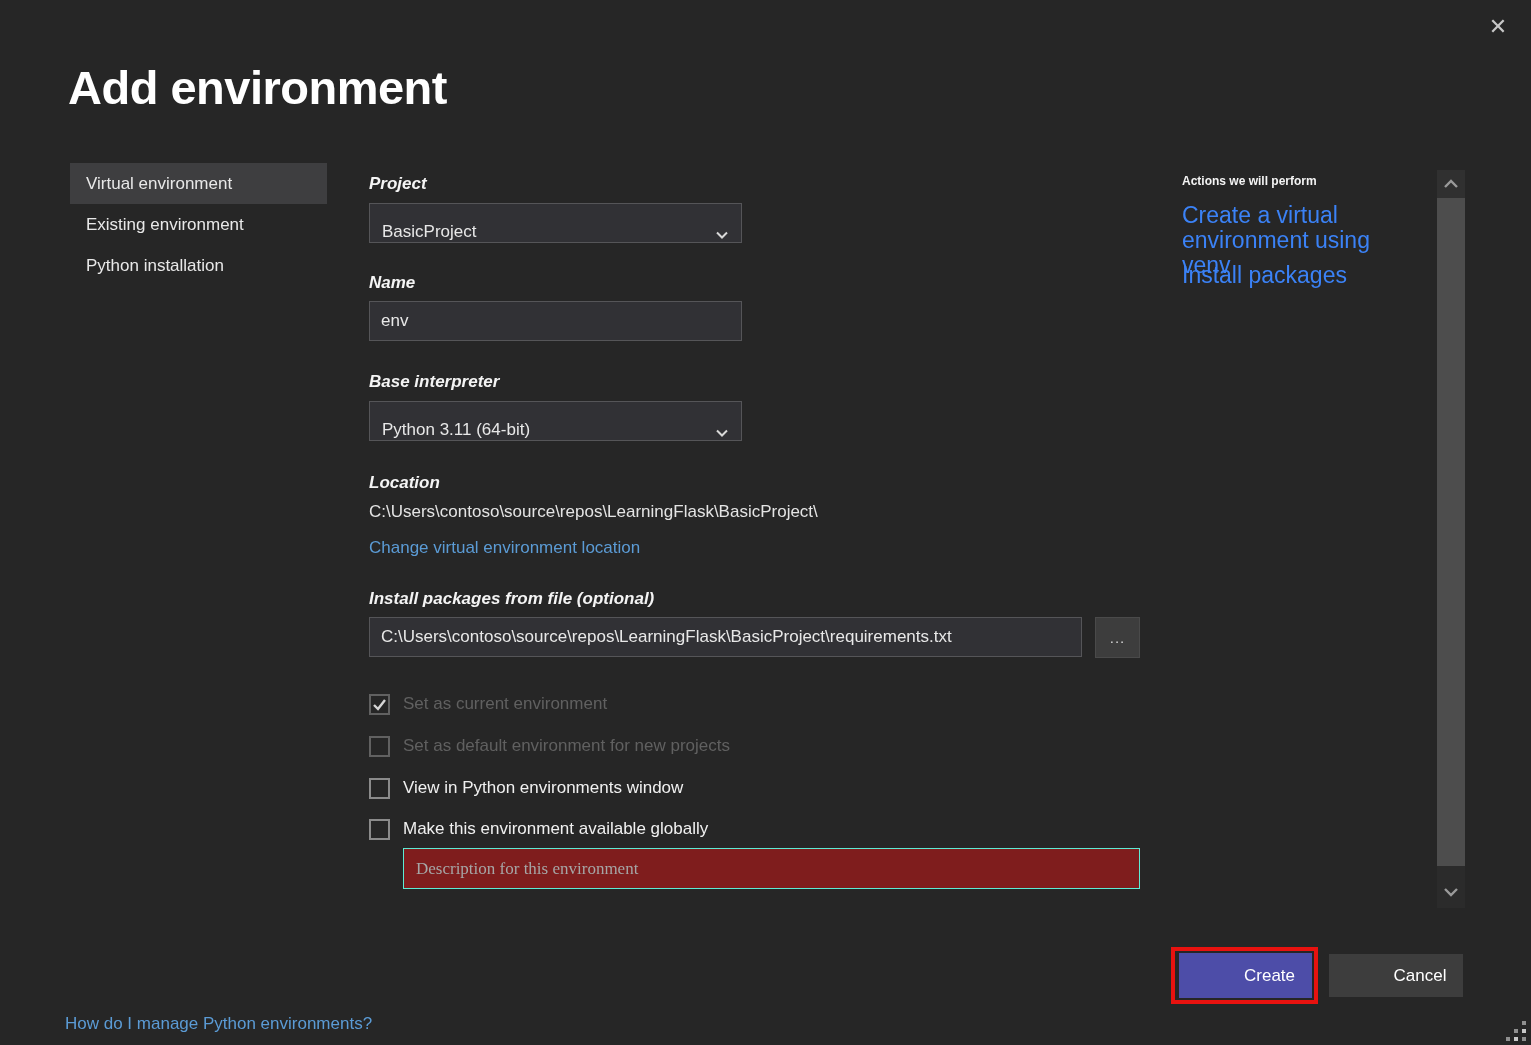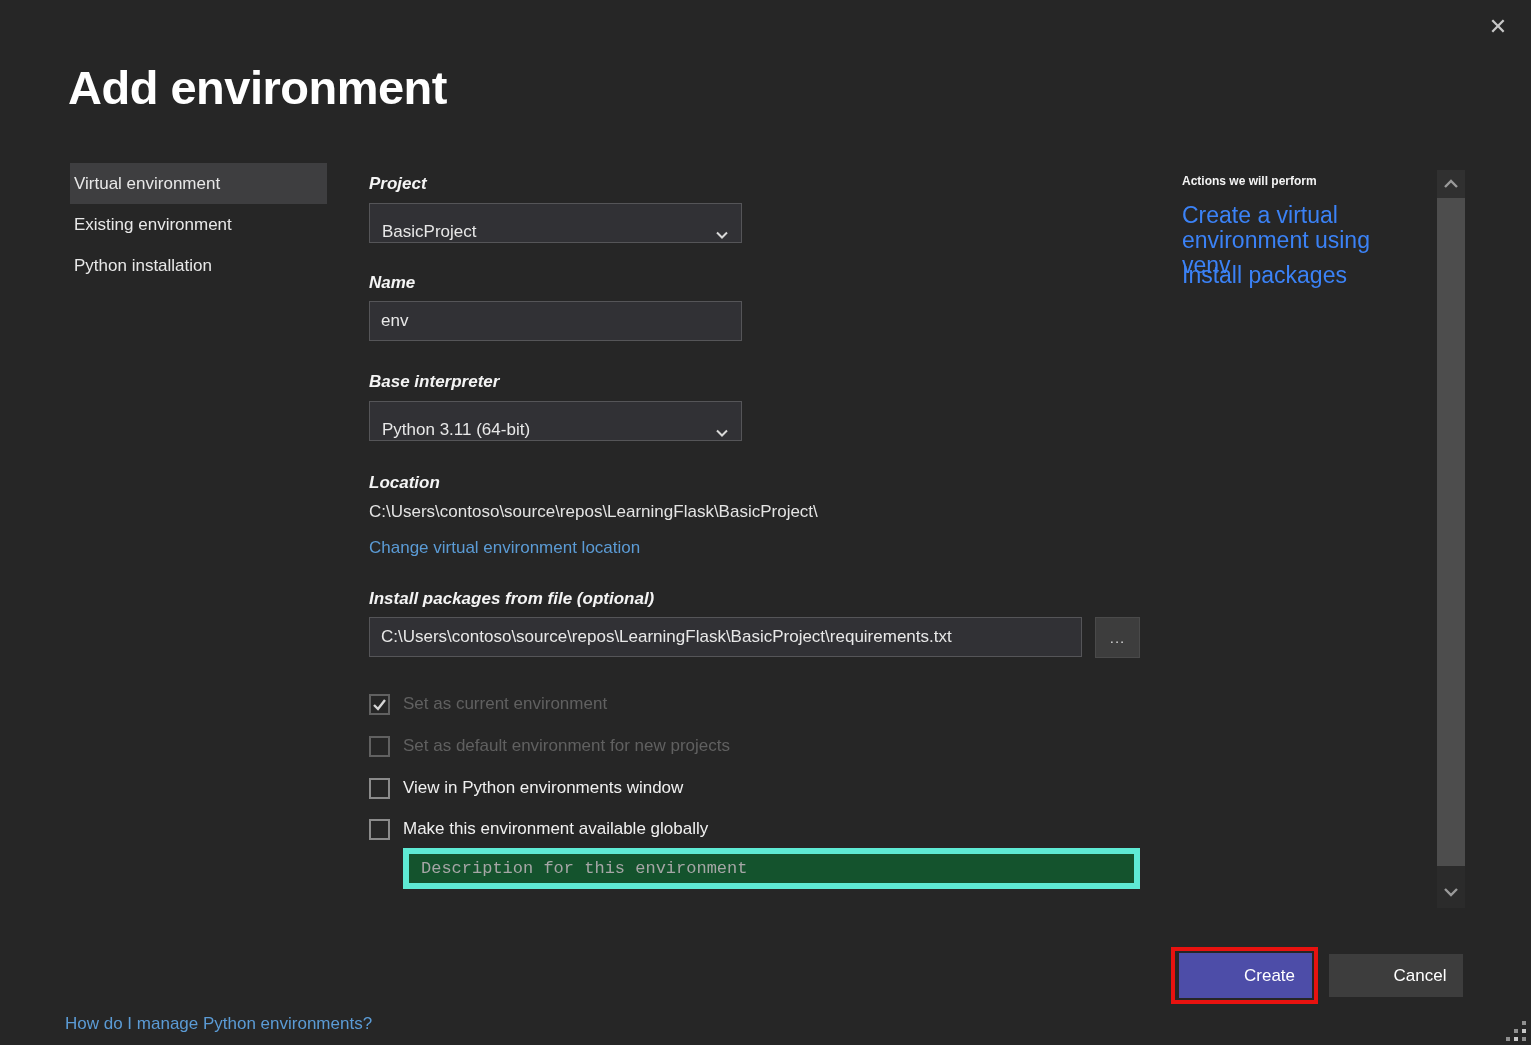--- a/index.html
+++ b/index.html
@@ -20,21 +20,21 @@
     color:#c8c8c8; font-size:22px; font-weight:300; cursor:pointer;
   }
   .dialog-title {
     position:absolute; left:68px; top:60px;
     font-size:47px; font-weight:700; color:#ffffff; letter-spacing:-0.5px;
   }
 
   
   .sidebar { position:absolute; left:70px; top:163px; width:257px; }
   .sidebar-item {
-    height:41px; line-height:41px; padding-left:4px;
+    height:41px; line-height:41px; padding-left:16px;
     font-size:17px; color:#e8e8e8; cursor:pointer;
   }
   .sidebar-item.selected { background:#3e3e40; }
 
   
   .form-label {
     position:absolute; left:369px;
     font-size:17px; font-weight:700; color:#f4f4f4;font-style:italic;
   }
   .field {
@@ -75,22 +75,22 @@
     background:transparent; flex:0 0 auto;
   }
   .cb-row.disabled .cb-box { border-color:#616161; }
   .cb-label { margin-left:13px; font-size:17px; color:#f0f0f0; }
   .cb-row.disabled .cb-label { color:#606060; }
   .cb-box svg { display:none; }
   .cb-row.checked .cb-box svg { display:block; }
 
   input.desc-input {
     position:absolute; left:403px; top:848px; width:737px; height:41px;
-    background:#14532d; border:6px solid #5eead4;
-    color:#a6a6a6; font-size:17px; font-family:Liberation Mono, monospace;
+    background:#7f1d1d; border:1px solid #5eead4;
+    color:#a6a6a6; font-size:17px; font-family:Liberation Serif, serif;
     padding:0 12px; outline:none;
   }
   input.desc-input::placeholder { color:#a6a6a6; opacity:1; }
 
   
   .actions-title {
     position:absolute; left:1182px; top:174px;
     font-size:12px; font-weight:700; color:#f4f4f4;
   }
   .actions-item { position:absolute; left:1182px; width:235px;

